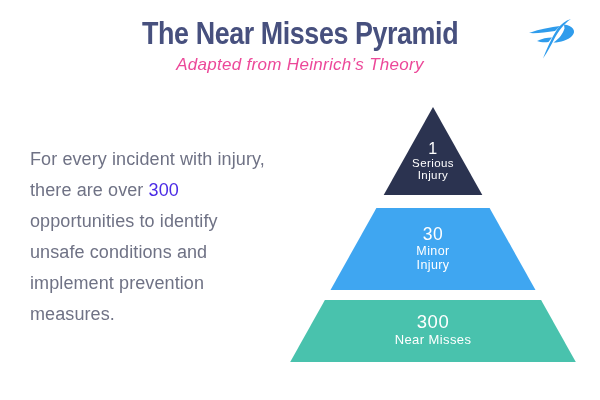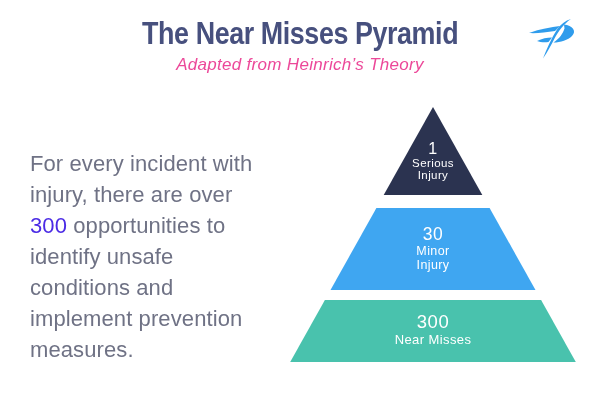--- a/index.html
+++ b/index.html
@@ -52,21 +52,21 @@
     width: 50px;
     height: 44px;
   }
 
   
   .description {
     position: absolute;
     left: 30px;
     top: 126px;
     width: 242px;
-    font-size: 22px;
+    font-size: 18px;
     line-height: 31px;
     color: #6F7285;
     letter-spacing: 0.1px;
   }
   .description .hl {
     font-weight: 400;
   }
 
   
   .pyramid-svg {

